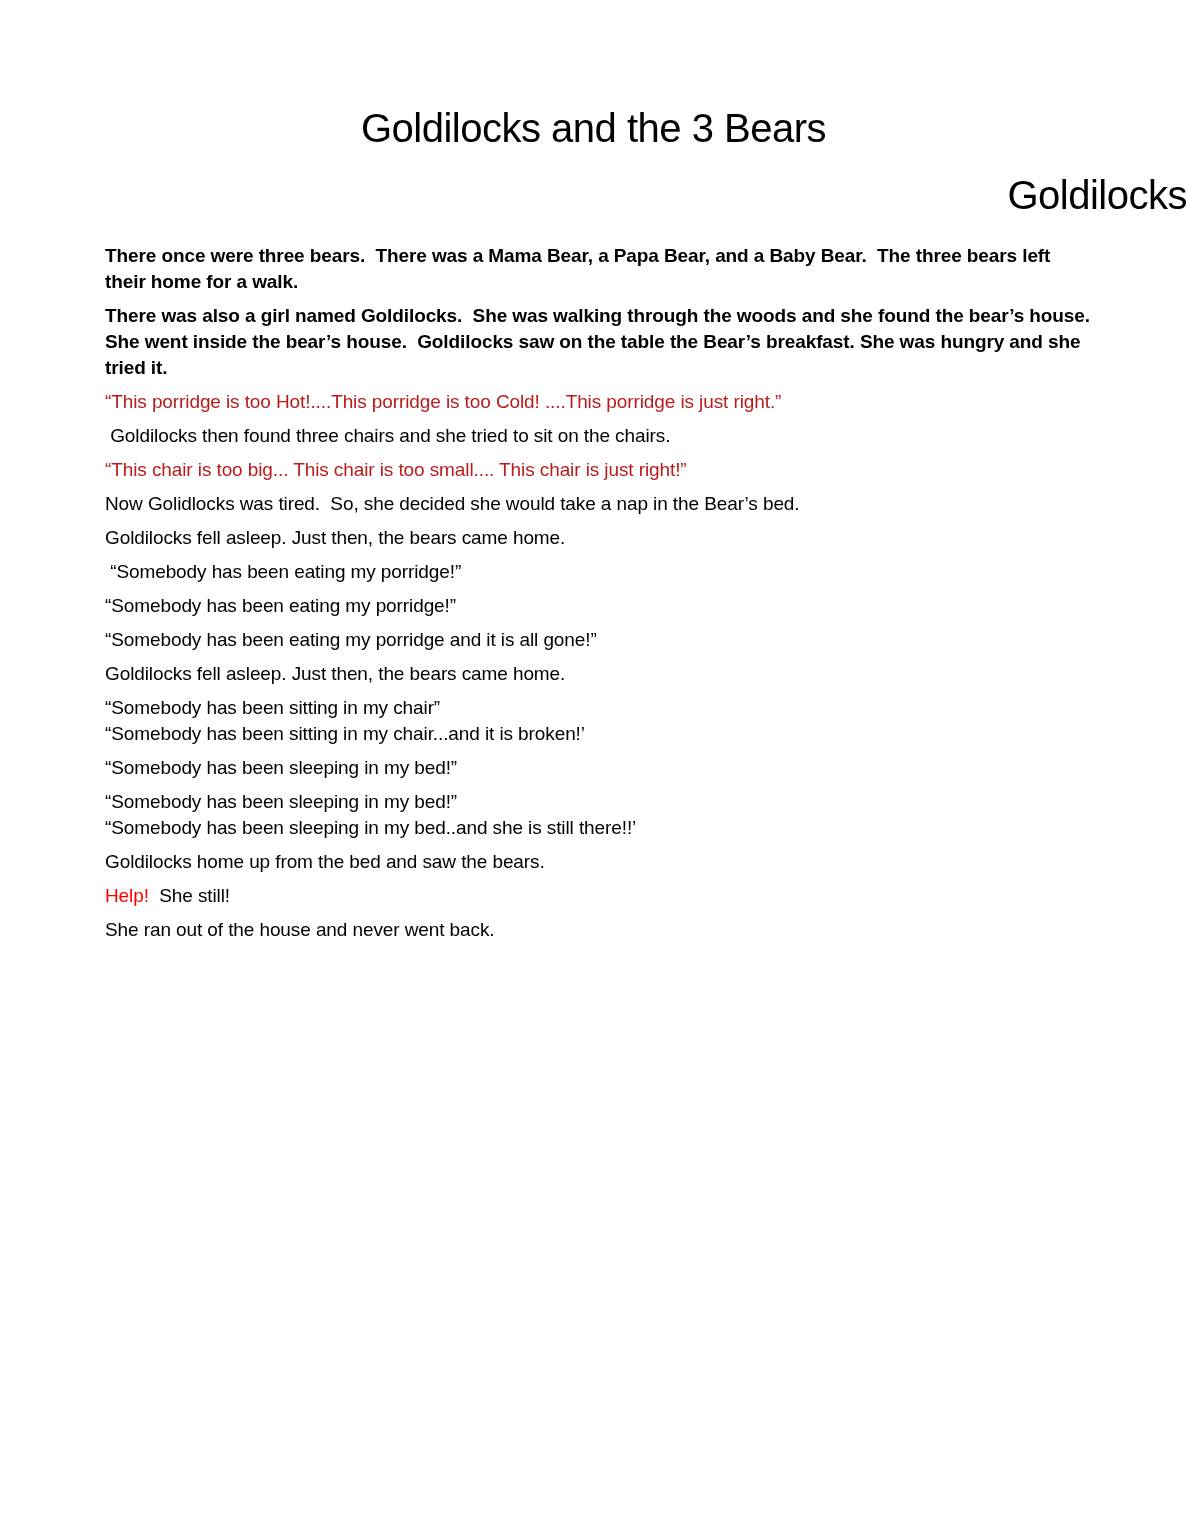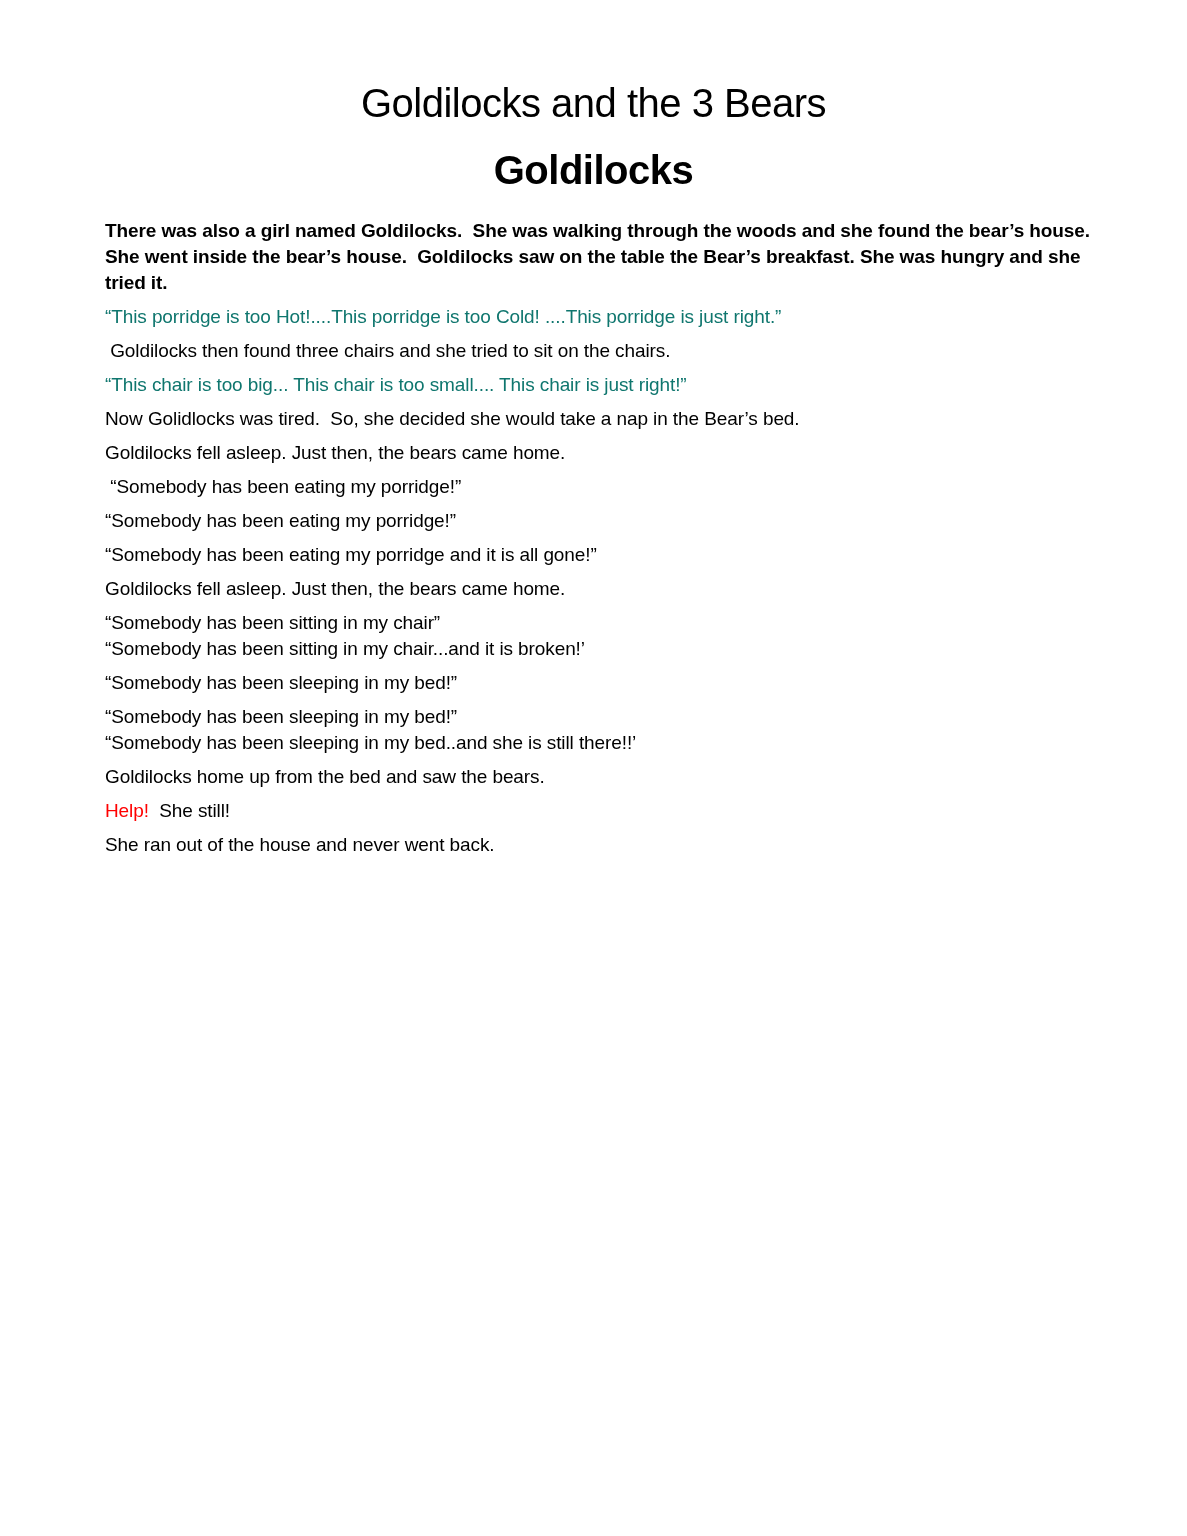--- a/index.html
+++ b/index.html
@@ -10,60 +10,62 @@
   .page {
     width: 1187px;
     height: 1536px;
     background: #ffffff;
     color: #000000;
     font-family: "Liberation Sans", sans-serif;
     overflow: hidden;
     position: relative;
   }
   .titles {
-    padding-top: 79px;
+    padding-top: 104px;
     text-align: center;
   }
   .doc-title {
     font-size: 40px;
     line-height: 48px;
     font-weight: 400;
     letter-spacing: -0.5px;
     margin: 0 0 19px 0;
   }
   .doc-subtitle {
     font-size: 40px;
     line-height: 48px;
-    font-weight: 700;
+    font-weight: 400;
     letter-spacing: -0.5px;
     margin: 0 0 14px 0;
+    text-align: right;
   }
   .body-text {
     padding: 10px 95px 0 105px;
   }
   .para {
     font-size: 19px;
     line-height: 26px;
     margin: 0 0 8px 0;
     white-space: pre-wrap;
     letter-spacing: -0.1px;
   }
   .para.bold { font-weight: 700; }
-  .para.red { color: #0f766e; }
+  .para.red { color: #b91c1c; }
   .seg-red { color: #FF0000; margin-top: 12px; }
 </style>
 </head>
 <body>
 
 <div class="page">
   <div class="titles">
     <h1 class="doc-title">Goldilocks and the 3 Bears</h1>
     <h2 class="doc-subtitle">Goldilocks</h2>
   </div>
   <div class="body-text">
+      <p class="para bold">There once were three bears.  There was a Mama Bear, a Papa Bear, and a Baby Bear.  The three bears left their home for a walk.</p>
       <p class="para bold">There was also a girl named Goldilocks.  She was walking through the woods and she found the bear’s house.  She went inside the bear’s house.  Goldilocks saw on the table the Bear’s breakfast. She was hungry and she tried it.</p>
       <p class="para red">“This porridge is too Hot!....This porridge is too Cold! ....This porridge is just right.”</p>
       <p class="para normal"> Goldilocks then found three chairs and she tried to sit on the chairs.</p>
       <p class="para red">“This chair is too big... This chair is too small.... This chair is just right!”</p>
       <p class="para normal">Now Golidlocks was tired.  So, she decided she would take a nap in the Bear’s bed.</p>
       <p class="para normal">Goldilocks fell asleep. Just then, the bears came home.</p>
       <p class="para normal"> “Somebody has been eating my porridge!”</p>
       <p class="para normal">“Somebody has been eating my porridge!”</p>
       <p class="para normal">“Somebody has been eating my porridge and it is all gone!”</p>
       <p class="para normal">Goldilocks fell asleep. Just then, the bears came home.</p>

